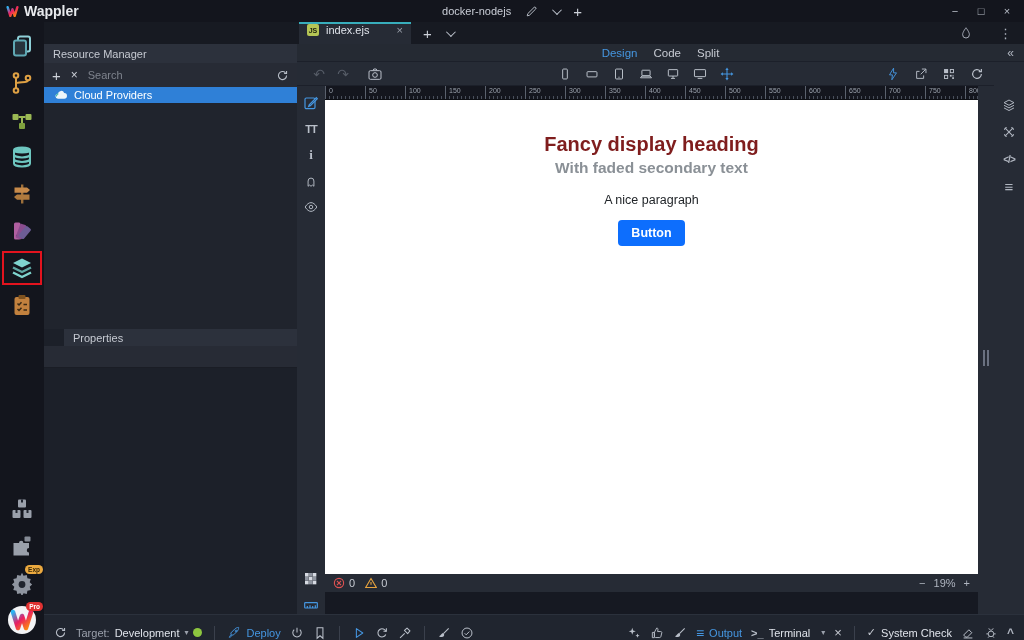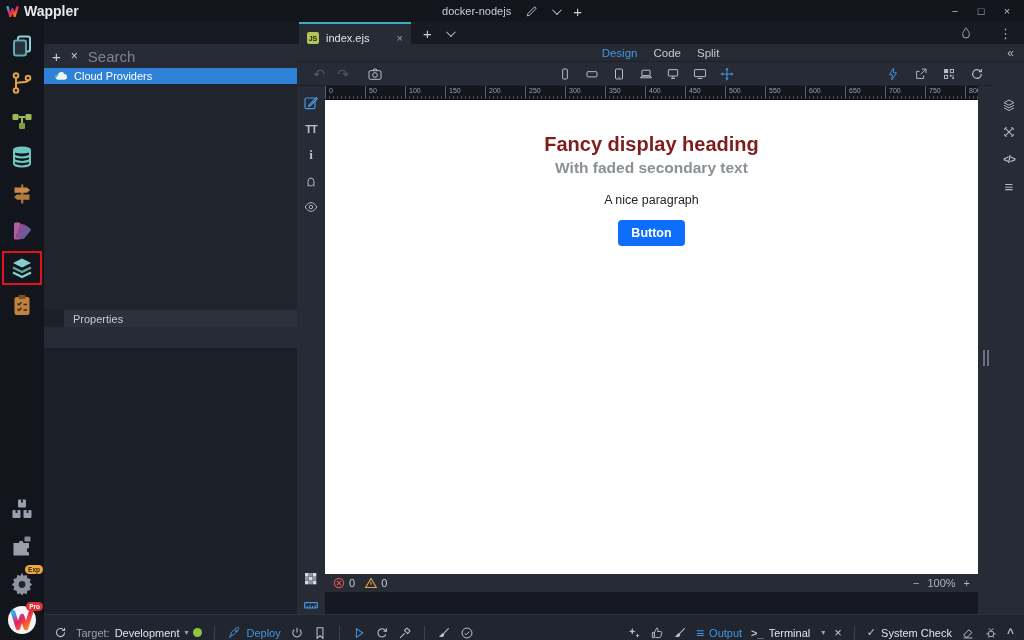--- a/index.html
+++ b/index.html
@@ -26,33 +26,33 @@
   .spacer { flex:1; }
   .wapcircle { width:28px; height:28px; background:#f3f4f6; border-radius:50%; display:flex; align-items:center; justify-content:center; }
 
   
   .panel { position:absolute; left:44px; top:22px; width:253px; height:592px; background:#1c2029; }
   .panel .topstrip { height:22px; background:#171a22; }
   .panel .phead { height:19px; background:#2c313c; display:flex; align-items:center; padding:0 9px; color:#c6cad2; }
   .panel .ptools { height:24px; background:#272b35; display:flex; align-items:center; padding:0 8px; gap:10px; }
   .panel .ptools .plus { font-size:15px; color:#cdd1d9; line-height:1; }
   .panel .ptools .clear { font-size:12px; color:#cdd1d9; }
-  .panel .ptools input { flex:1; background:transparent; border:none; outline:none; color:#c6cad2; font-size:15px; font-family:inherit; }
+  .panel .ptools input { flex:1; background:transparent; border:none; outline:none; color:#c6cad2; font-size:11px; font-family:inherit; }
   .panel .ptools input::placeholder { color:#7e838d; }
   .tree { height:242px; background:#20242d; }
   .treeitem { height:16px; display:flex; align-items:center; gap:6px; padding:0 0 0 10px; }
   .treeitem.sel { background:#2f80d7; color:#fff; }
   .prophead { height:17px; background:#2c313c; display:flex; align-items:center; padding:0 9px;margin-left:20px; }
   .proprow { height:22px; background:#272b35; border-bottom:1px solid #1a1d25; }
   .propbody { background:#1c2029; height:246px; }
 
   
   .editor { position:absolute; left:297px; top:22px; width:727px; height:592px; background:#262b35; }
   .tabrow { position:absolute; left:0; top:0; width:727px; height:22px; background:#171a22; display:flex; align-items:center; }
-  .tab { height:22px; width:112px; margin-left:2px; background:#262b35; border-top:2px solid #38aebc; display:flex; align-items:flex-end; gap:7px; padding:0 8px; color:#dfe3ea; }
+  .tab { height:22px; width:112px; margin-left:2px; background:#262b35; border-top:2px solid #38aebc; display:flex; align-items:flex-start; gap:7px; padding:0 8px; color:#dfe3ea; }
   .jsbadge { width:12px; height:12px; background:#b5c555; color:#20240f; font-size:7px; font-weight:bold; display:flex; align-items:center; justify-content:center; border-radius:2px; }
   .tab .tabclose { margin-left:auto; color:#9aa0ab; font-size:11px; }
   .tabadd { margin-left:12px; font-size:15px; color:#cdd1d9; }
   .tabchev { margin-left:14px; }
   .tabright { margin-left:auto; display:flex; align-items:center; gap:26px; padding-right:12px; }
   .viewrow { position:absolute; left:0; top:22px; width:727px; height:18px; background:#252a33; display:flex; align-items:center; justify-content:center; gap:16px; font-size:11.5px; border-bottom:1px solid #1c202a; }
   .viewrow .mode { color:#c6cad2; }
   .viewrow .mode.active { color:#4596e0; }
   .viewrow .collapse { position:absolute; right:10px; color:#aeb4bf; font-size:12px; }
   .toolrow { position:absolute; left:0; top:41px; width:697px; height:23px; background:#262b35; display:flex; align-items:center; padding:0 10px; border-bottom:1px solid #1c202a; }
@@ -223,20 +223,23 @@
         <svg width="17" height="17" viewBox="0 0 24 24">
             <path d="M3 4 L8 20 L12 8 L16 20 L21 4" stroke="url(#wg)" stroke-width="4.5" fill="none" stroke-linecap="round" stroke-linejoin="round"></path>
           </svg>
       </span>
       <span class="badge pro">Pro</span>
     </div>
   </div>
 
   <div class="panel">
     <div class="topstrip"></div>
+    <div class="phead">
+      <span>Resource Manager</span>
+    </div>
     <div class="ptools">
       <span class="plus">+</span>
       <span class="clear">×</span>
       <input type="text" placeholder="Search" style="">
       <svg class="icon13" viewBox="0 0 24 24" fill="none" stroke="#b9bfc9" stroke-width="2">
           <path d="M19.5 12 a7.5 7.5 0 1 1-2.1-5.2"></path>
           <path d="M19.5 3.5 v4.5 h-4.5"></path>
         </svg>
     </div>
     <div class="tree">
@@ -426,21 +429,21 @@
           <path d="M4.6 4.6 l4.8 4.8 M9.4 4.6 l-4.8 4.8"></path>
         </svg>
       <span class="cnt">0</span>
       <svg width="12" height="12" viewBox="0 0 14 14" fill="none" stroke="#e8a33d" stroke-width="1.3">
           <path d="M7 1.8 L13.2 12.2 H.8 z"></path>
           <path d="M7 5.8 v3.2 M7 10.8 v.01"></path>
         </svg>
       <span class="cnt">0</span>
       <div class="zoom">
         <span>−</span>
-        <span>100%</span>
+        <span>19%</span>
         <span>+</span>
       </div>
     </div>
 
     <div class="darkstrip"></div>
 
     <div class="splitter">
         <div class="grip"></div>
       </div>
 

